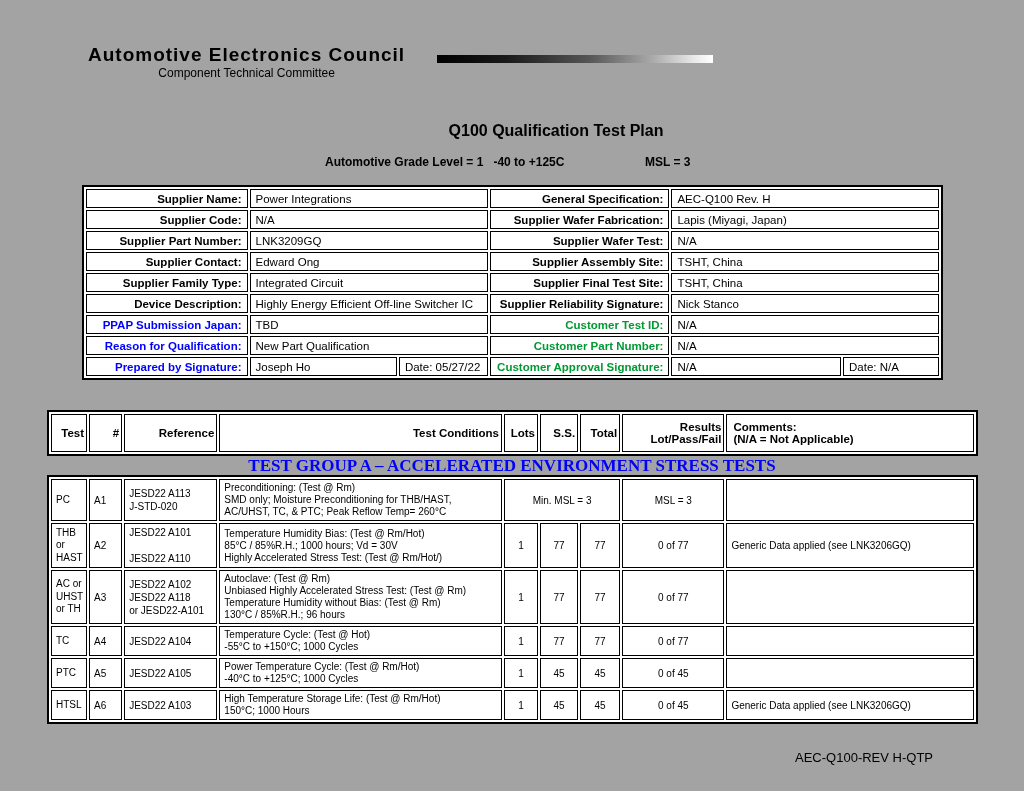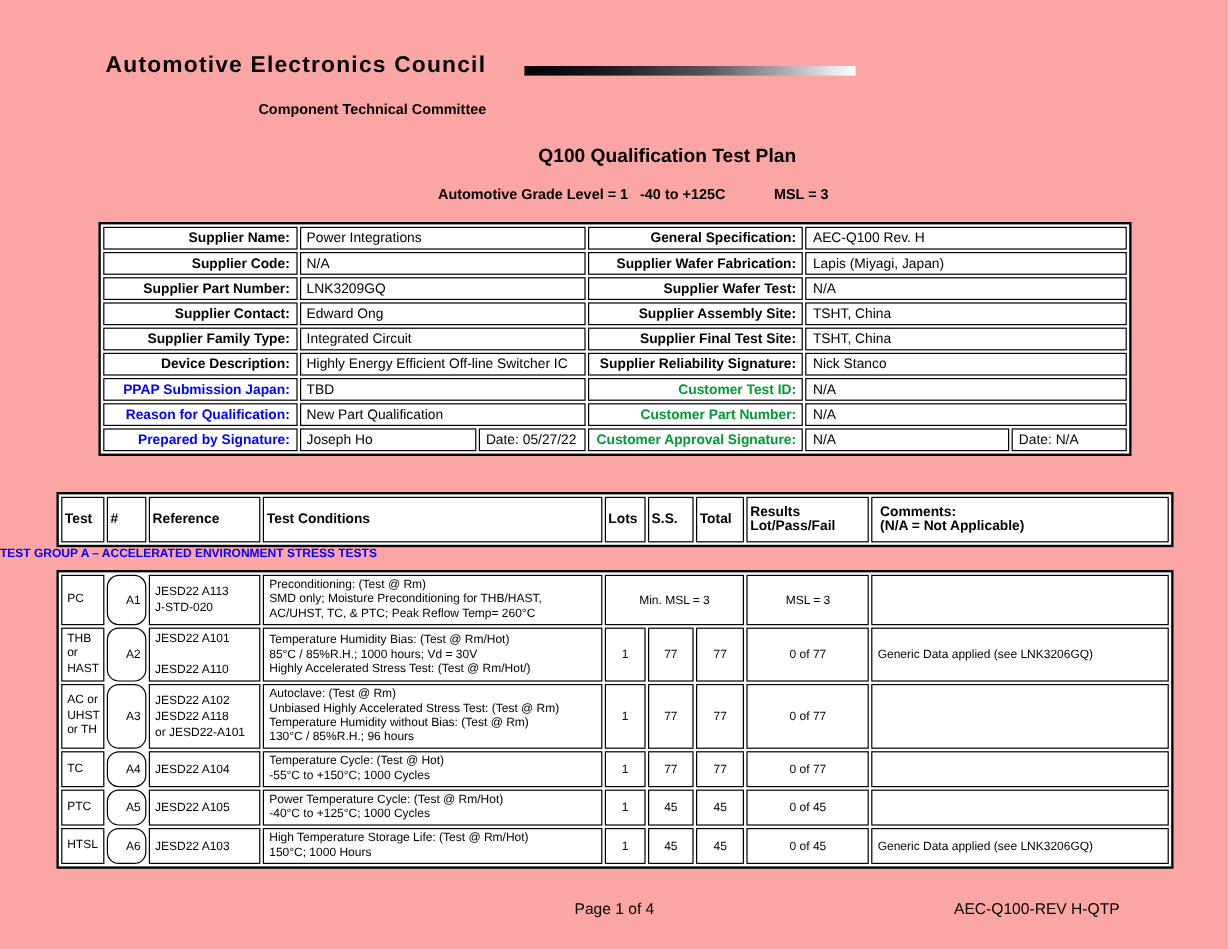--- a/index.html
+++ b/index.html
@@ -1,55 +1,55 @@
 <!DOCTYPE html>
 <html style="--blue: #0000FF; --green: #009933;"><head>
 <meta charset="utf-8">
 <style>
   html,body{margin:0;padding:0;background:#fff;}
-  .page{position:relative;width:1024px;height:791px;background:#fca5a5;overflow:hidden;
+  .page{position:relative;width:1024px;height:791px;background:#a3a3a3;overflow:hidden;
         font-family:"Liberation Sans", sans-serif;color:#000;}
 
   
   .org-header{position:absolute;left:88px;top:44px;}
   .org-name{font-size:19px;font-weight:bold;letter-spacing:1px;white-space:nowrap;}
-  .org-subtitle{font-size:12px;font-weight:bold;text-align:right;margin-top:18px;}
+  .org-subtitle{font-size:12px;font-weight:normal;text-align:center;margin-top:0;}
   .header-bar{position:absolute;left:437px;top:55px;width:276px;height:8px;
       background:linear-gradient(to right,#000 0%,#1a1a1a 25%,#555 55%,#aaa 78%,#e8e8e8 93%,#fff 100%);}
 
   
   .doc-title{position:absolute;top:122px;left:0;width:100%;text-align:center;
       font-size:16px;font-weight:bold;padding-left:44px;}
-  .subtitle-grade{position:absolute;top:155px;left:325px;font-size:12px;font-weight:bold;white-space:pre;margin-left:40px;}
+  .subtitle-grade{position:absolute;top:155px;left:325px;font-size:12px;font-weight:bold;white-space:pre;}
   .subtitle-msl{position:absolute;top:155px;left:645px;font-size:12px;font-weight:bold;white-space:pre;}
 
   
   table{border-collapse:separate;border-spacing:2px;background:#fff;table-layout:fixed;}
   td{border:1px solid #000;overflow:hidden;}
 
   .info-table{position:absolute;left:82px;top:185px;width:861px;border:2px solid #000;}
   .info-table tr{height:19px;}
   .info-table td{font-size:11.5px;padding:1px 5px;vertical-align:middle;white-space:nowrap;}
   .f-label{font-weight:bold;text-align:right;}
   .f-value{text-align:left;}
   .lbl-blue{color:var(--blue,#0000FF);}
   .lbl-green{color:var(--green,#009933);}
 
   .qual-header-table{position:absolute;left:47px;top:410px;width:931px;border:2px solid #000;}
-  .qual-header-table td{font-size:11.5px;font-weight:bold;text-align:left;vertical-align:middle;
+  .qual-header-table td{font-size:11.5px;font-weight:bold;text-align:right;vertical-align:middle;
       padding:3px 2px;white-space:pre-line;height:30px;}
   .qual-header-table td.hdr-left{text-align:left;padding-left:6px;}
 
-  .group-title{position:absolute;top:456px;left:0;width:100%;text-align:left;
-      font-size:10px;font-weight:bold;color:var(--blue,#0000FF);}
+  .group-title{position:absolute;top:456px;left:0;width:100%;text-align:center;
+      font-size:17px;font-weight:bold;color:var(--blue,#0000FF);font-family:Liberation Serif, serif;}
 
   .group-table{position:absolute;left:47px;top:475px;width:931px;border:2px solid #000;}
   .group-table td{font-size:10px;vertical-align:middle;padding:2px 4px;}
   .c-test{white-space:pre-line;line-height:1.25;}
-  .c-num{text-align:right;border-radius:10px;}
+  .c-num{text-align:left;}
   .c-ref{white-space:pre-line;line-height:1.3;padding-left:6px;}
   .c-cond{font-size:9.5px;white-space:pre-line;line-height:1.2;padding-left:6px;}
   .c-mid{text-align:center;}
   .c-comm{padding-left:6px;}
   .rh1{height:34px;} .rh2{height:45px;} .rh3{height:50px;padding-left:37px;}
   .rh4{height:28px;} .rh5{height:28px;} .rh6{height:29px;}
 
   
   .footer-page{position:absolute;top:750px;left:0;width:100%;text-align:center;font-size:13px;}
   .footer-ref{position:absolute;top:750px;right:91px;font-size:13px;}
@@ -261,16 +261,15 @@
 150°C; 1000 Hours</td>
       <td class="c-mid">1</td>
       <td class="c-mid">45</td>
       <td class="c-mid">45</td>
       <td class="c-mid">0 of 45</td>
       <td class="c-comm">Generic Data applied (see LNK3206GQ)</td>
     </tr>
   </tbody>
     </table>
 
-  <div class="footer-page">Page 1 of 4</div>
   <div class="footer-ref">AEC-Q100-REV H-QTP</div>
 
 </div>
 
 </body></html>

